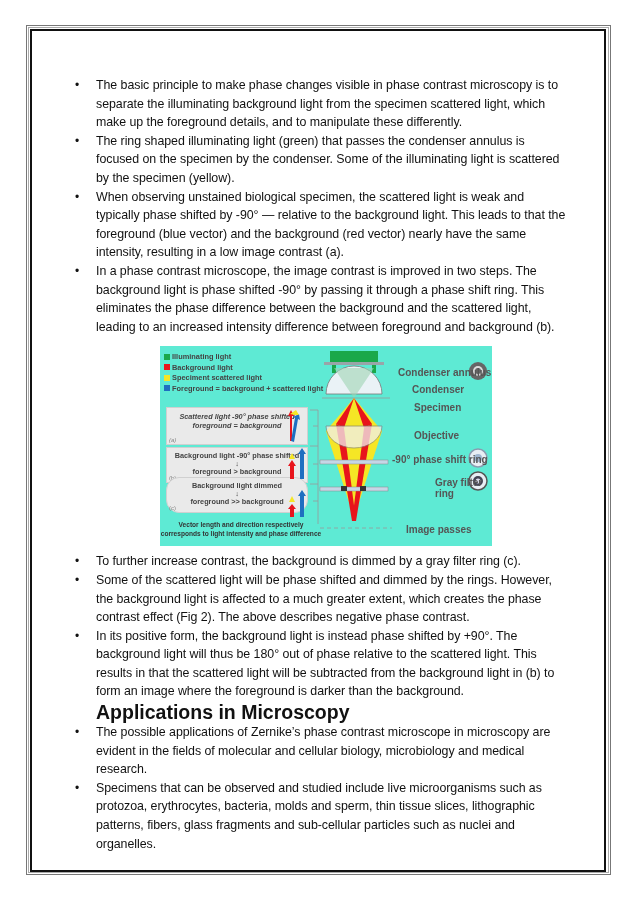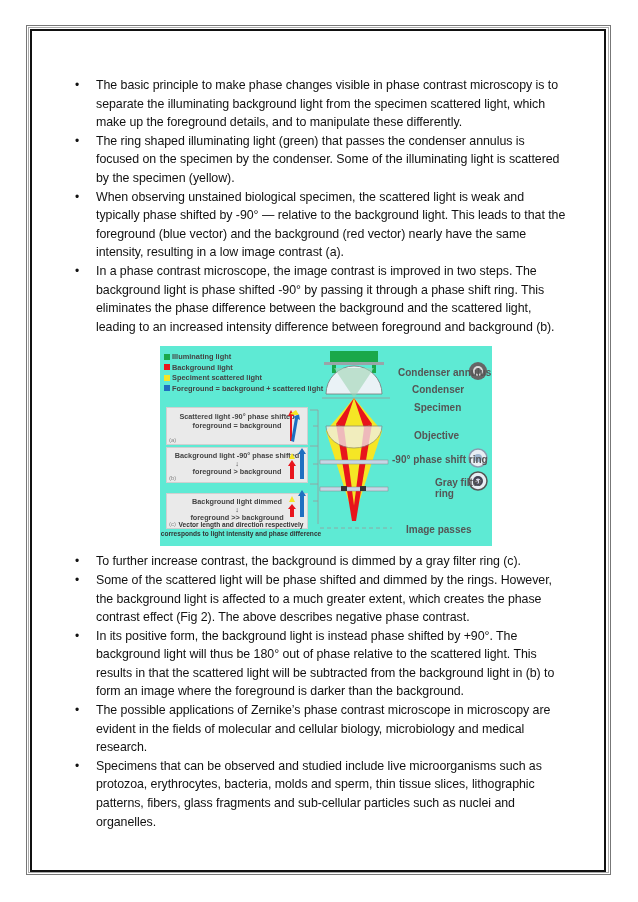--- a/index.html
+++ b/index.html
@@ -38,32 +38,32 @@
   </ul>
 
   <div class="figure">
     <div class="legend">
       <div><span class="sw" style="background:#1aa84a"></span><span>Illuminating light</span></div>
       <div><span class="sw" style="background:#e8141c"></span><span>Background light</span></div>
       <div><span class="sw" style="background:#f5e625"></span><span>Speciment scattered light</span></div>
       <div><span class="sw" style="background:#1f6fc0"></span><span>Foreground = background + scattered light</span></div>
     </div>
 
-    <div class="box" style="top:61px;height:36px;">
+    <div class="box" style="top:61px;height:36px;font-style:italic;">
       <div style="margin-top:4px;">Scattered light -90° phase shifted</div>
       <div style="margin-top:0;">foreground = background</div>
       <span class="tag">(a)</span>
     </div>
     <div class="box" style="top:101px;height:34px;">
       <div style="margin-top:3px;">Background light -90° phase shifted</div>
       <div style="line-height:7px;">↓</div>
       <div>foreground &gt; background</div>
       <span class="tag">(b)</span>
     </div>
-    <div class="box" style="top:147px;height:34px;">
+    <div class="box" style="top:131px;height:34px;border-radius:13px;">
       <div style="margin-top:3px;">Background light dimmed</div>
       <div style="line-height:7px;">↓</div>
       <div>foreground &gt;&gt; background</div>
       <span class="tag">(c)</span>
     </div>
 
     <svg style="position:absolute;left:0;top:0" width="332" height="200">
 
       <polygon points="128,70 131,64 134,70 132,70 132,95 130,95 130,70" fill="#e8141c"></polygon>
       <polygon points="133,71 139,68 140,74 138,73 134,96 131,95 135,72" fill="#1f6fc0"></polygon>
@@ -126,18 +126,19 @@
 
     <div class="fig-caption">Vector length and direction respectively corresponds to light intensity and phase difference</div>
   </div>
 
   <ul class="blist" style="margin-top:6px;">
     <li><span class="bullet">•</span><span>To further increase contrast, the background is dimmed by a gray filter ring (c).</span></li>
     <li><span class="bullet">•</span><span>Some of the scattered light will be phase shifted and dimmed by the rings. However, the background light is affected to a much greater extent, which creates the phase contrast effect (Fig 2). The above describes negative phase contrast.</span></li>
     <li><span class="bullet">•</span><span> In its positive form, the background light is instead phase shifted by +90°. The background light will thus be 180° out of phase relative to the scattered light. This results in that the scattered light will be subtracted from the background light in (b) to form an image where the foreground is darker than the background.</span></li>
   </ul>
 
+  <h2 class="heading">Applications in Microscopy</h2>
 
   <ul class="blist">
     <li><span class="bullet">•</span><span>The possible applications of Zernike’s phase contrast microscope in microscopy are evident in the fields of molecular and cellular biology, microbiology and medical research.</span></li>
     <li><span class="bullet">•</span><span>Specimens that can be observed and studied include live microorganisms such as protozoa, erythrocytes, bacteria, molds and sperm, thin tissue slices, lithographic patterns, fibers, glass fragments and sub-cellular particles such as nuclei and organelles.</span></li>
   </ul>
 </div>
 
 </body></html>

